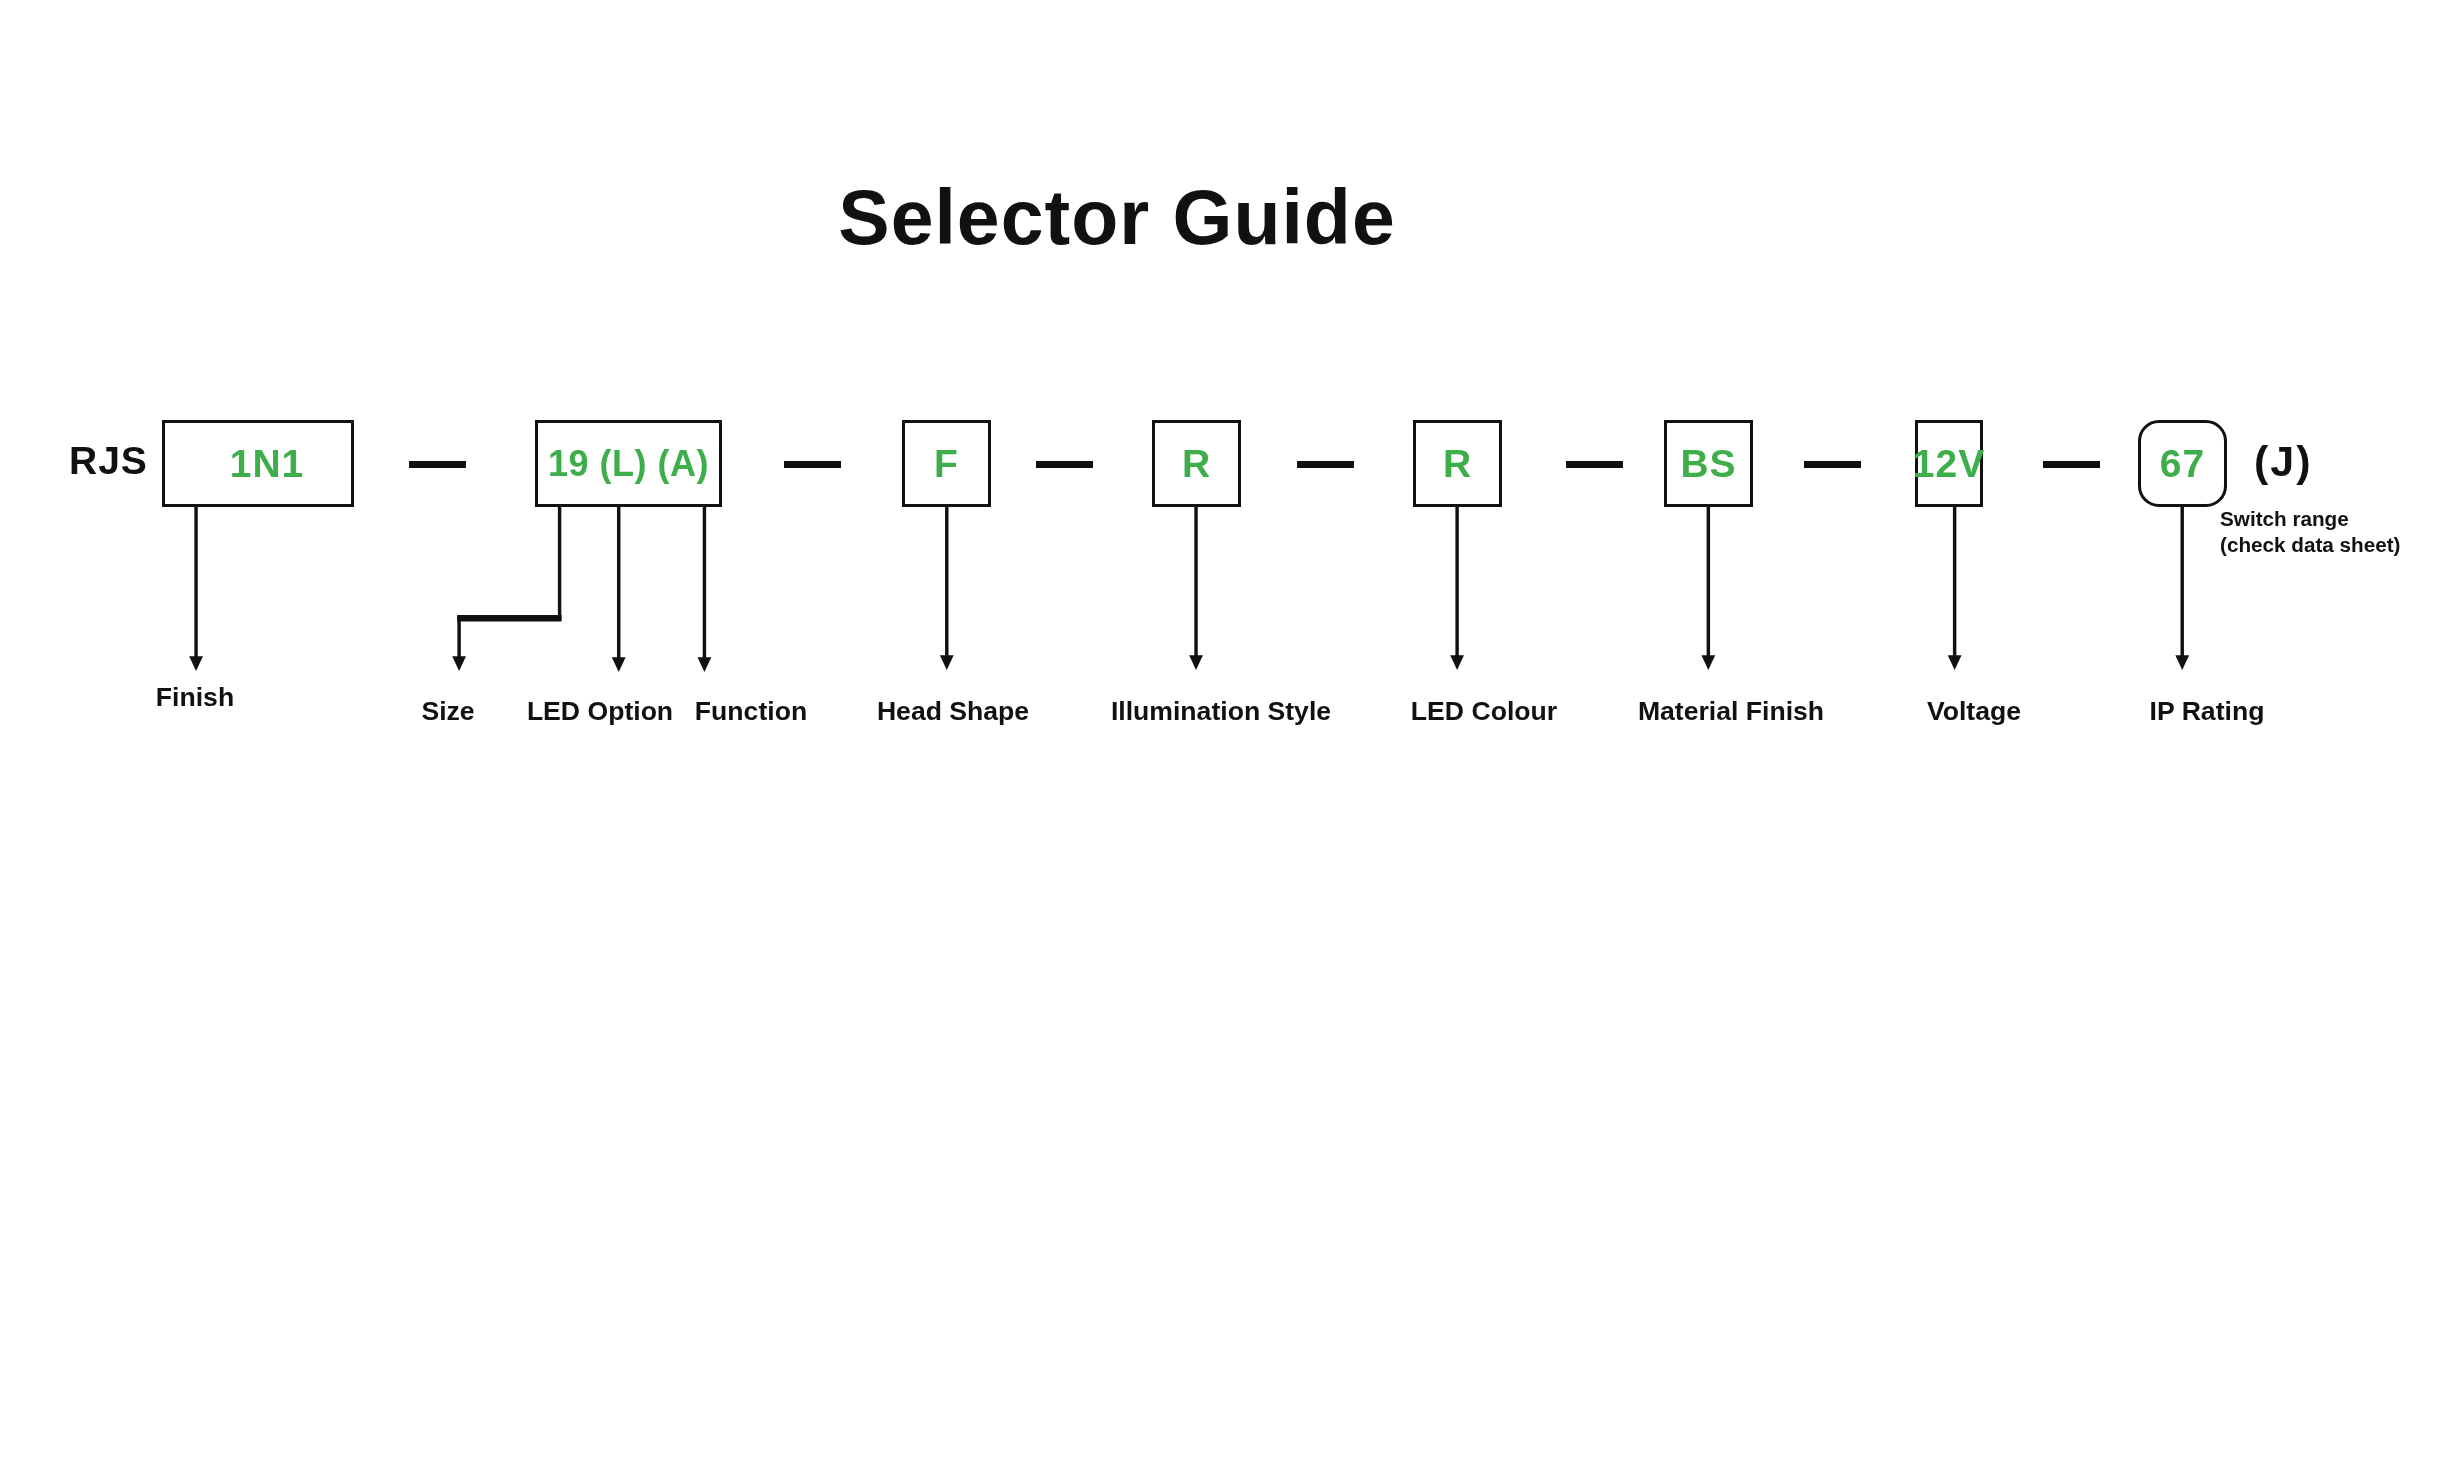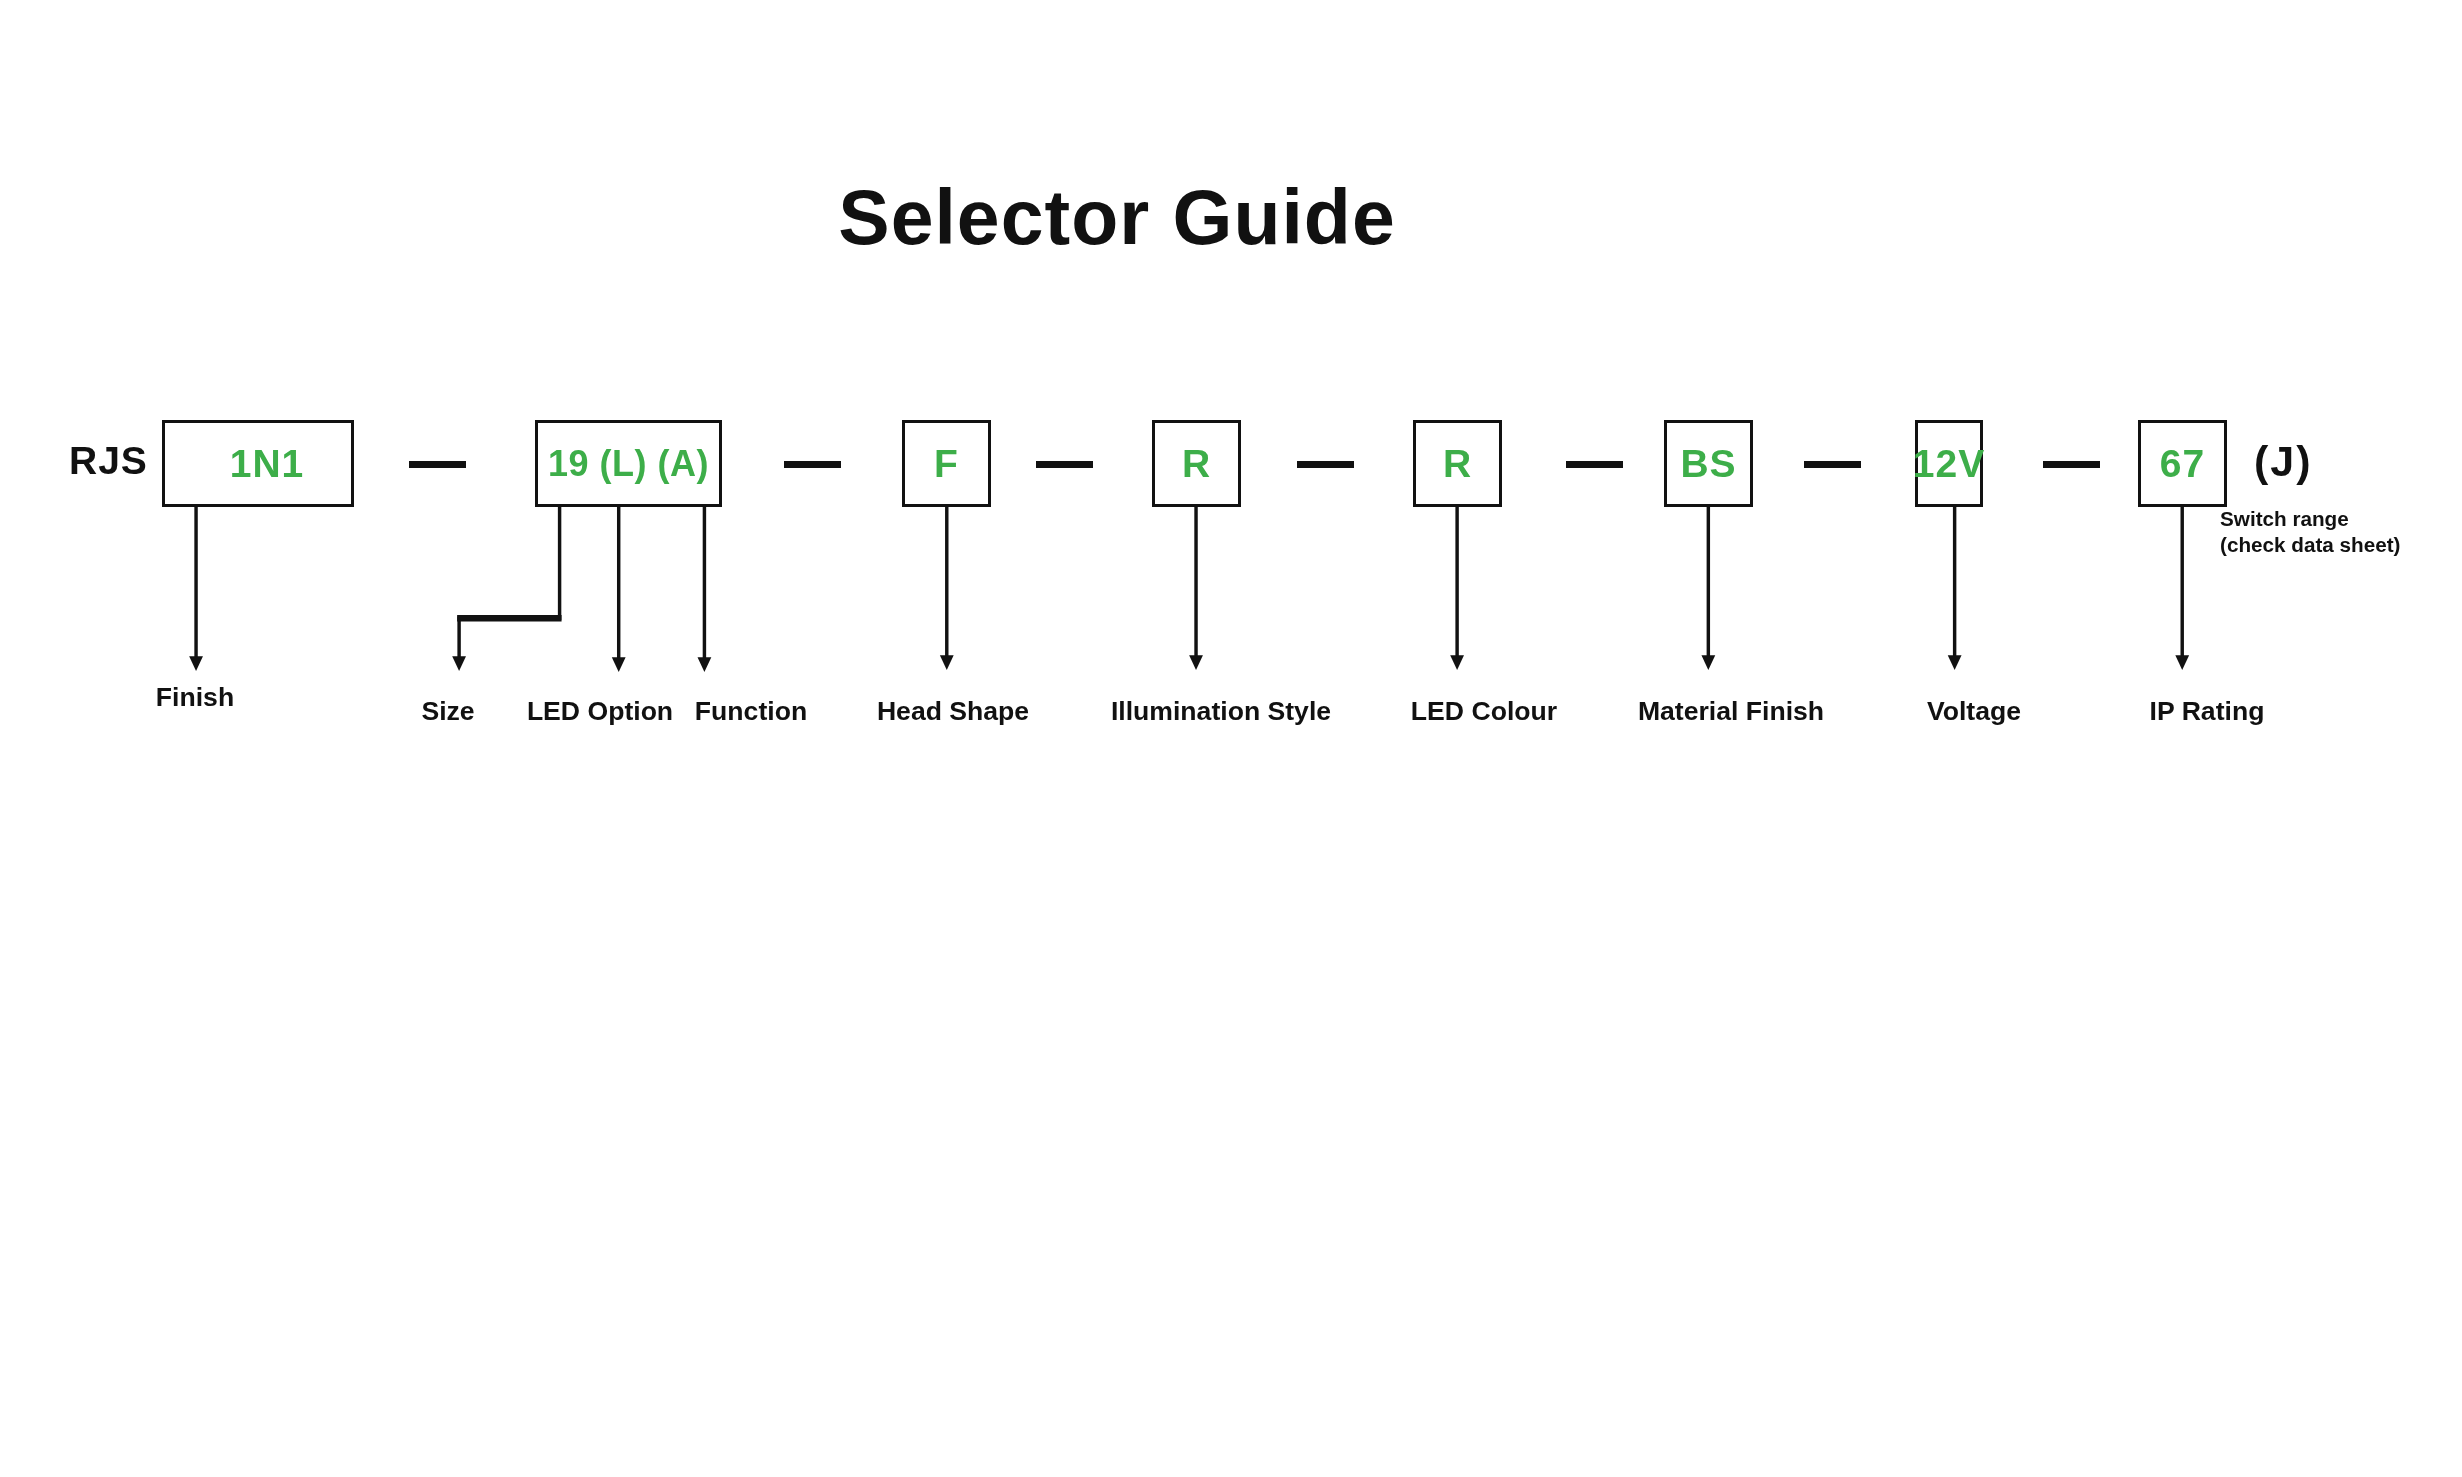--- a/index.html
+++ b/index.html
@@ -74,21 +74,21 @@
   </div>
   <div class="code-box" style="left:1413px;width:89px;">
     <span class="code">R</span>
   </div>
   <div class="code-box" style="left:1664px;width:89px;text-align:right;">
     <span class="code">BS</span>
   </div>
   <div class="code-box" style="left:1915px;width:68px;">
     <span class="code">12V</span>
   </div>
-  <div class="code-box" style="left:2138px;width:89px;">
+  <div class="code-box" style="left:2138px;width:89px;border-radius:21px;">
     <span class="code">67</span>
   </div>
 
   <div class="dash" style="left:409px;"></div>
   <div class="dash" style="left:784px;"></div>
   <div class="dash" style="left:1036px;"></div>
   <div class="dash" style="left:1297px;"></div>
   <div class="dash" style="left:1566px;"></div>
   <div class="dash" style="left:1804px;"></div>
   <div class="dash" style="left:2043px;"></div>

